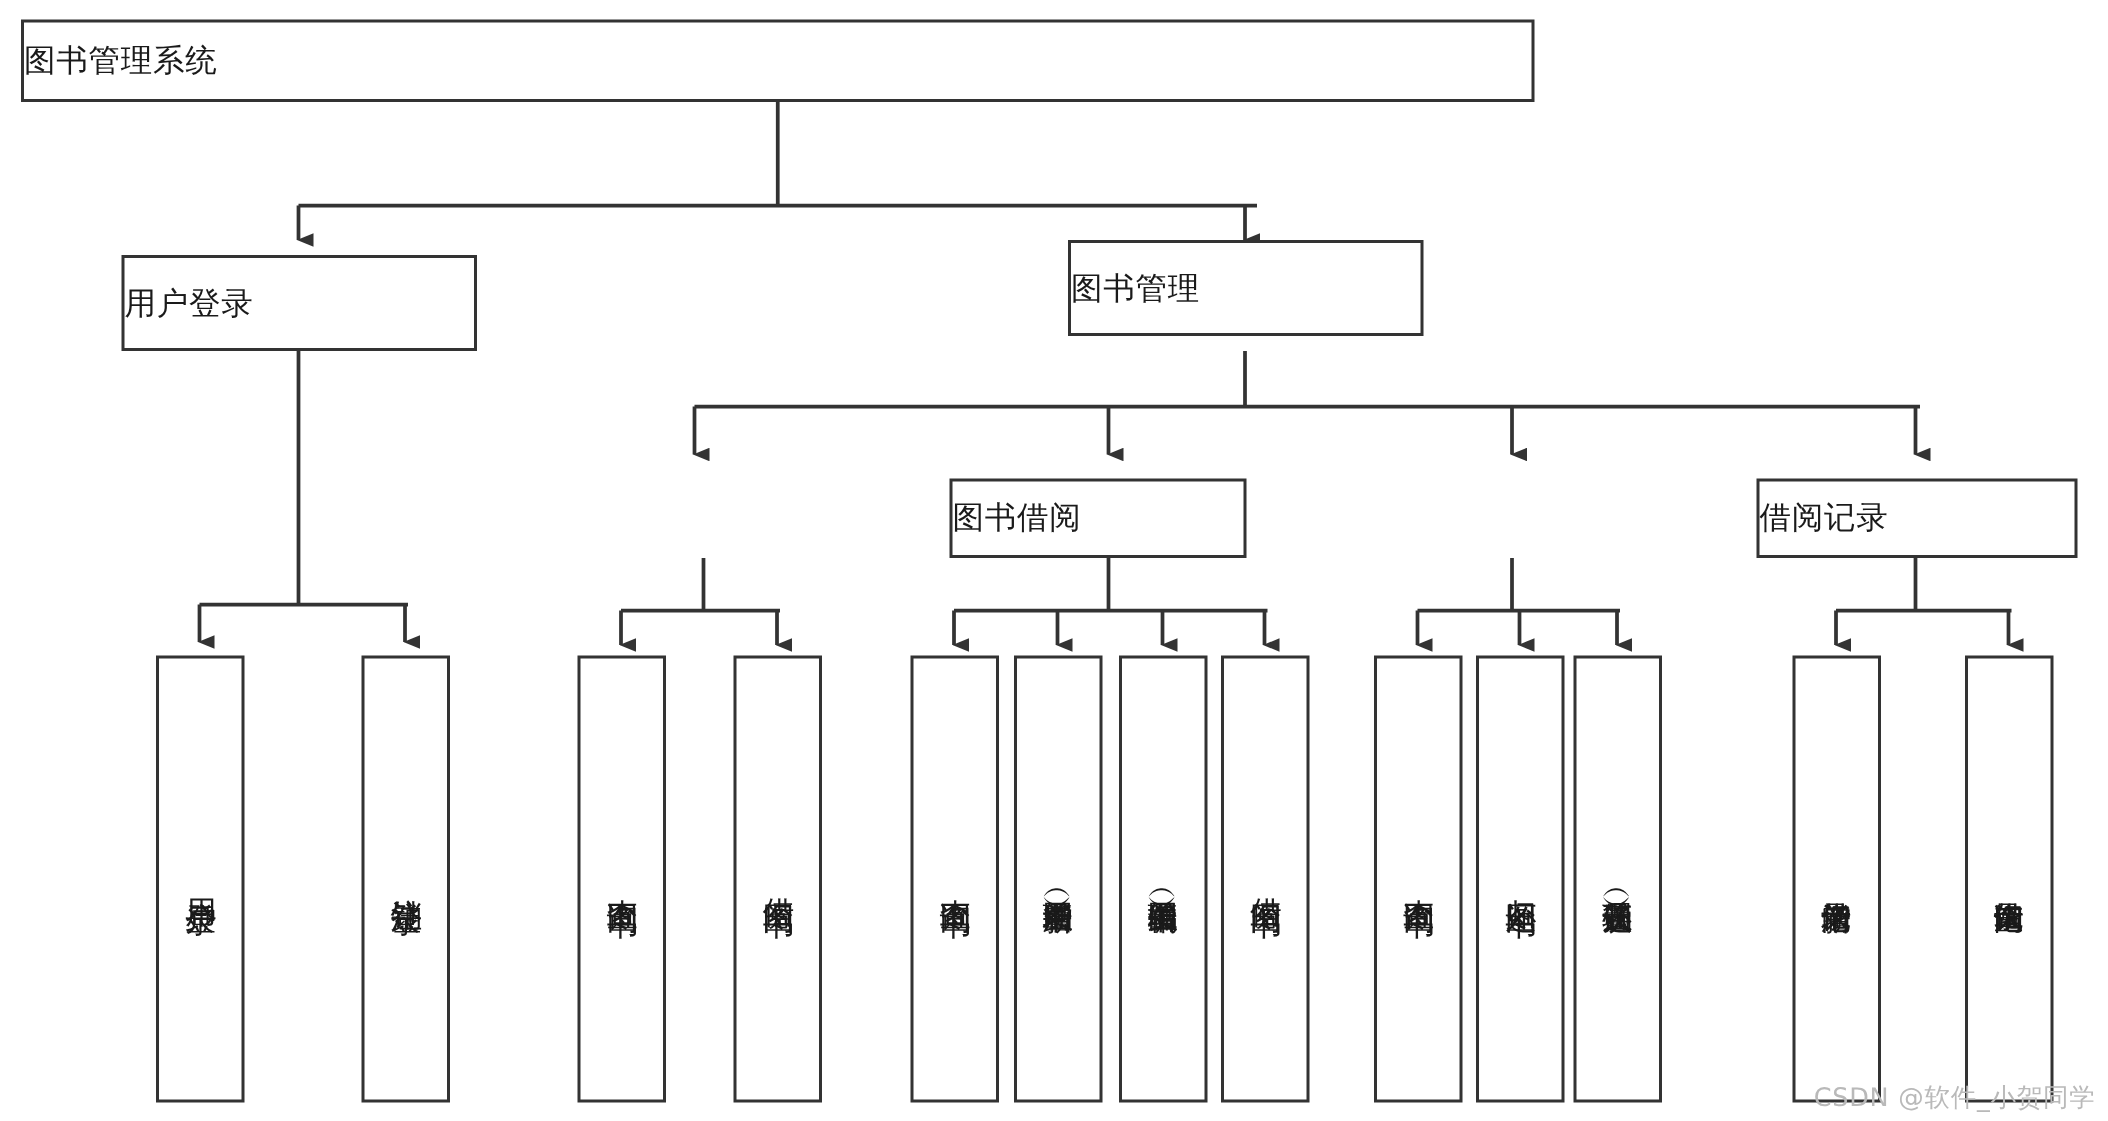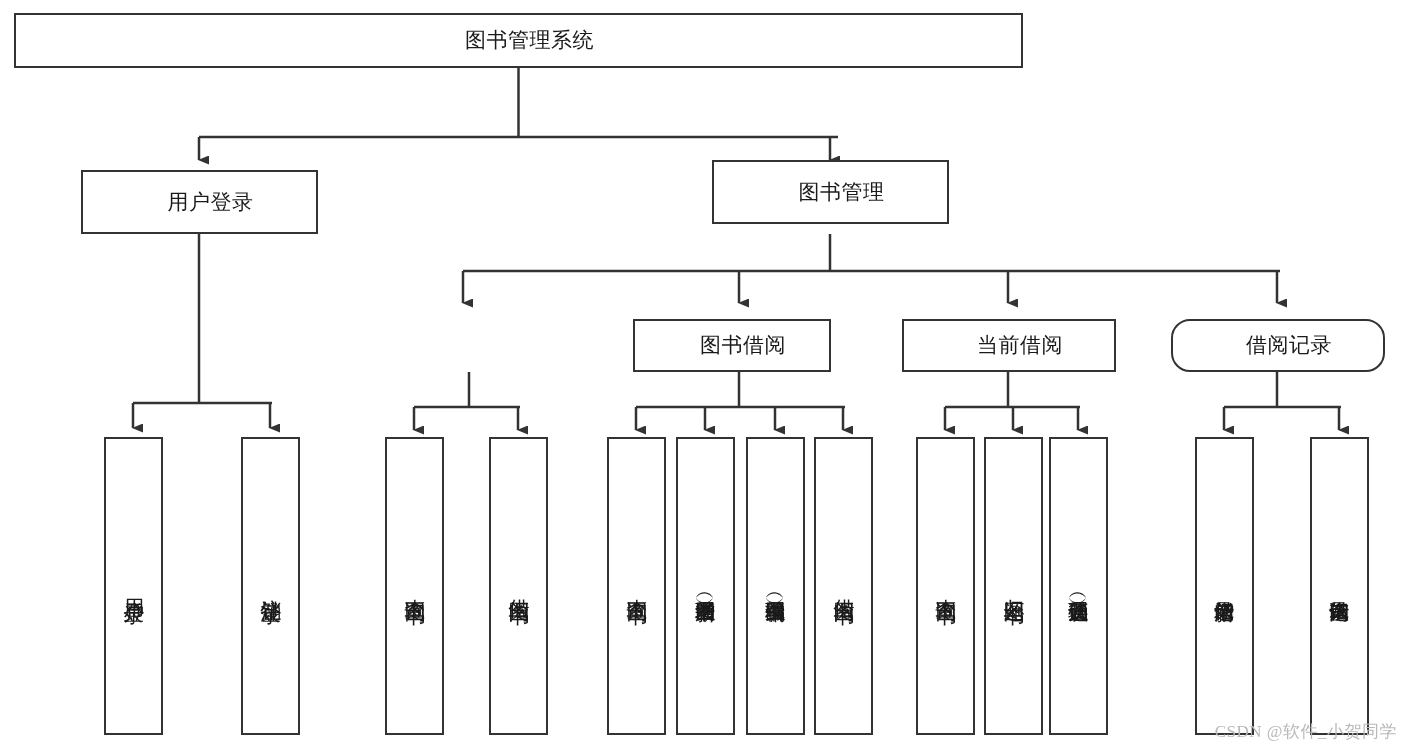--- a/index.html
+++ b/index.html
@@ -26,23 +26,21 @@
     height: 747px;
     pointer-events: none;
   }
   .node {
     position: absolute;
     box-sizing: border-box;
     background: #ffffff;
     border: 2px solid #333333;
     display: flex;
     align-items: center;
-    justify-content: center;
     color: #1a1a1a;
-    padding-left: 22px;
   }
   .node .node-label {
     display: block;
     text-align: center;
     line-height: 1.18;
   }
   .node.horizontal .node-label {
     font-size: 21px;
     letter-spacing: 0.5px;
   }
@@ -65,21 +63,20 @@
     font-size: 20px;
   }
   #watermark {
     position: absolute;
     right: 8px;
     bottom: 4px;
     font-size: 17px;
     color: #b9b9b9;
     letter-spacing: 0.5px;
     white-space: nowrap;
-    font-family: Liberation Serif, serif;
   }
 </style>
 </head>
 <body>
 
 <div id="diagram-root">
 
   <svg id="edges-layer" width="1405" height="747" viewBox="0 0 1405 747" xmlns="http://www.w3.org/2000/svg">
     <defs>
       <marker id="arrowhead" markerWidth="9" markerHeight="11" refX="4.5" refY="10" orient="auto" markerUnits="userSpaceOnUse">
@@ -140,25 +137,22 @@
 
   <div class="node horizontal" style="left:712px; top:160px; width:237px; height:64px;">
     <span class="node-label">图书管理</span>
   </div>
 
 
   <div class="node horizontal" style="left:633px; top:319px; width:198px; height:53px;">
     <span class="node-label">图书借阅</span>
   </div>
 
-  <div class="node horizontal" style="left:902px; top:319px; width:214px; height:53px;">
-    <span class="node-label">当前借阅</span>
-  </div>
-
-  <div class="node horizontal" style="left:1171px; top:319px; width:214px; height:53px;border-radius:19px;">
+
+  <div class="node horizontal" style="left:1171px; top:319px; width:214px; height:53px;">
     <span class="node-label">借阅记录</span>
   </div>
 
   <div class="node vertical" style="left:104px; top:437px; width:59px; height:298px;">
     <span class="node-label">用户登录</span>
   </div>
 
   <div class="node vertical" style="left:241px; top:437px; width:59px; height:298px;">
     <span class="node-label">注销登录</span>
   </div>

